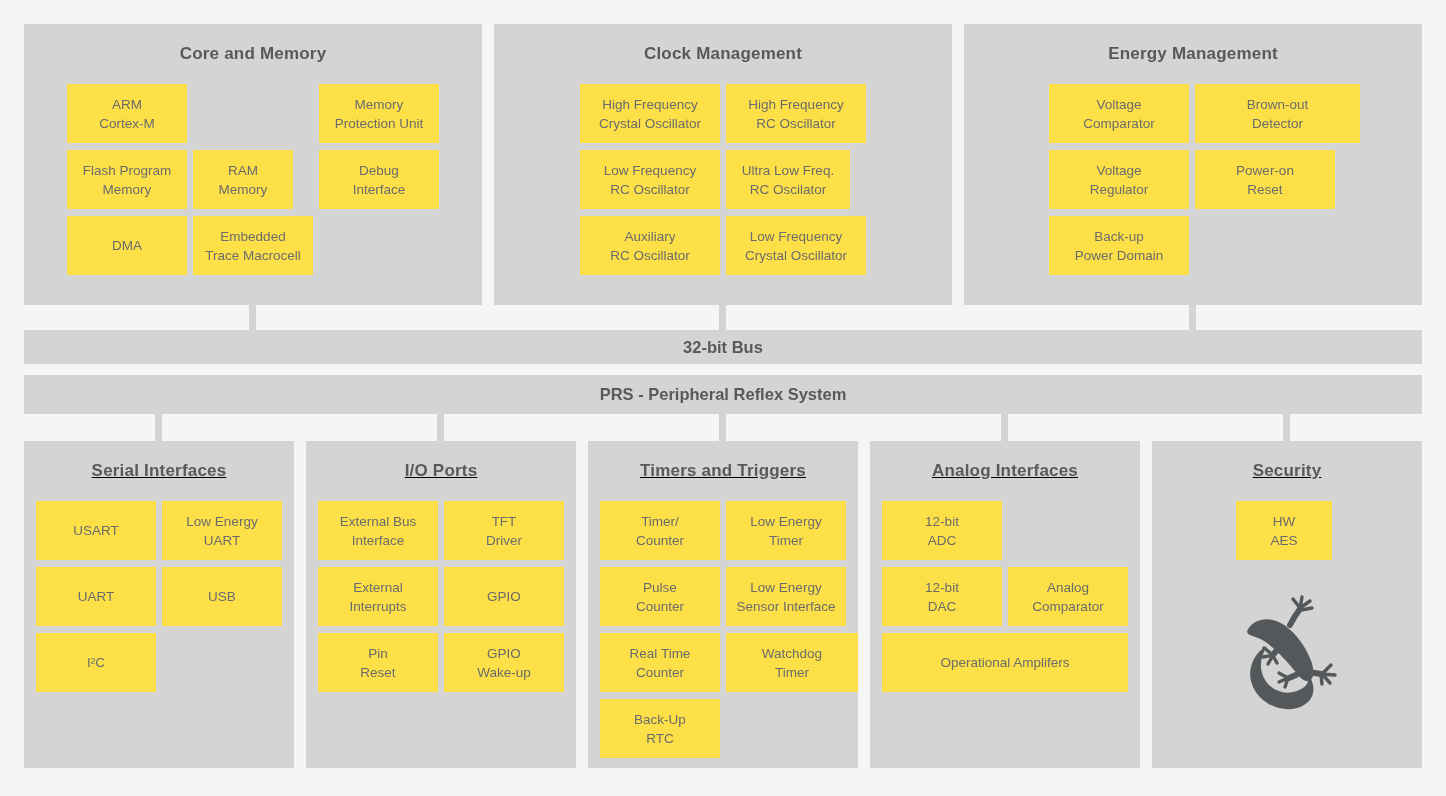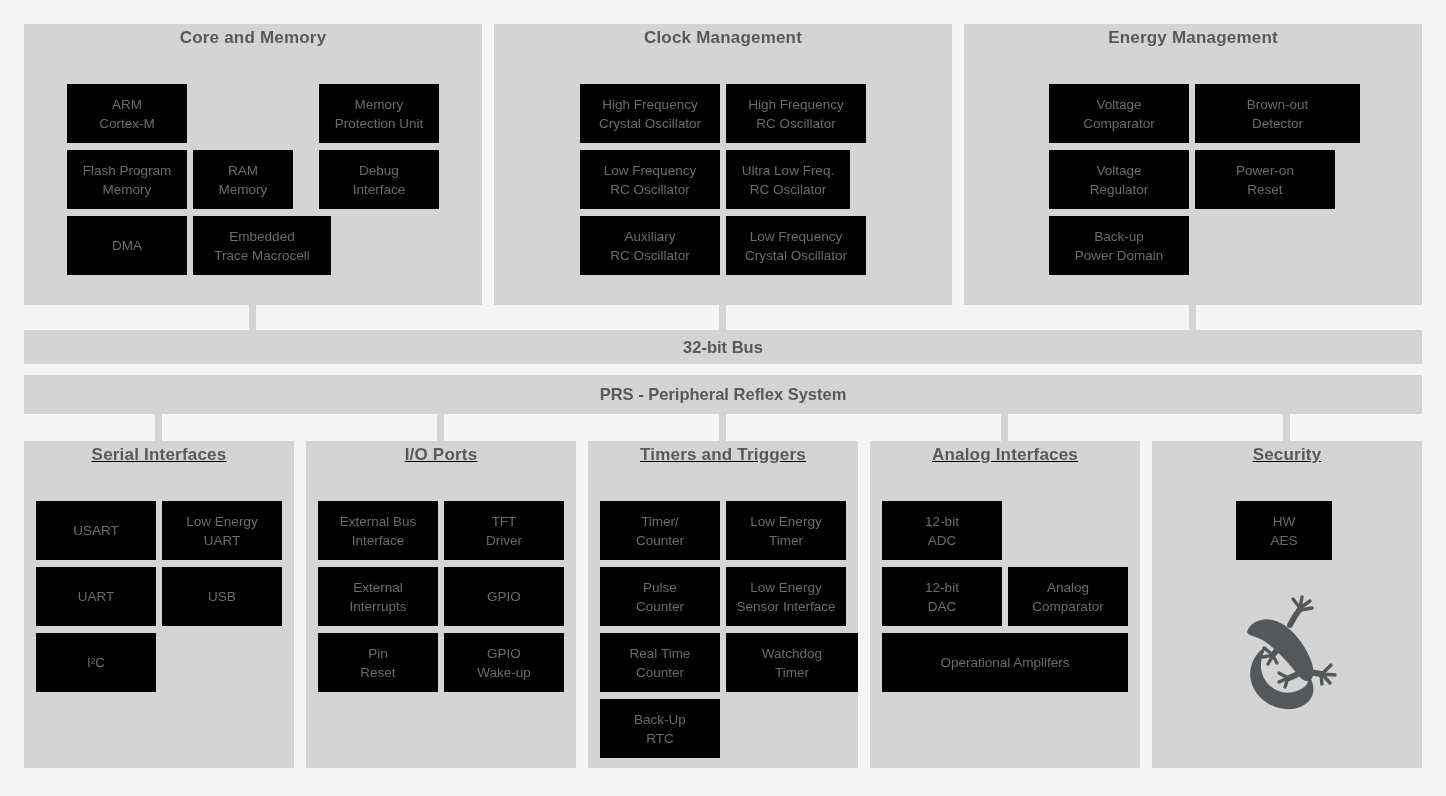--- a/index.html
+++ b/index.html
@@ -1,23 +1,23 @@
 <!DOCTYPE html>
 <html><head>
 <meta charset="utf-8">
 <style>
   html,body{margin:0;padding:0;background:#f5f5f5;}
   .canvas{position:relative;width:1446px;height:796px;background:#f5f5f5;overflow:hidden;
           font-family:"Liberation Sans",sans-serif;}
   .sec{position:absolute;background:#d4d4d4;}
   .sec-top{top:24px;height:281px;width:458px;}
   .sec-bottom{top:441px;height:327px;width:270px;text-decoration:underline;}
-  .sec h2{margin:4px 0 0;text-align:center;font-size:17px;font-weight:bold;color:#58595b;
+  .sec h2{margin:20px 0 0;text-align:center;font-size:17px;font-weight:bold;color:#58595b;
           letter-spacing:.2px;}
-  .cell{position:absolute;background:#000000;height:59px;display:flex;flex-direction:column;
+  .cell{position:absolute;background:#fde047;height:59px;display:flex;flex-direction:column;
         align-items:center;justify-content:center;}
   .cell .l{font-size:13.5px;line-height:19px;color:#6a6b6d;text-align:center;white-space:nowrap;}
   .bus{position:absolute;left:24px;width:1398px;background:#d4d4d4;display:flex;
        align-items:center;justify-content:center;font-size:16.5px;font-weight:bold;color:#58595b;}
   .tab{position:absolute;width:7px;background:#d4d4d4;}
   .gecko{position:absolute;left:83px;top:154px;width:120px;height:125px;}
 </style>
 </head>
 <body>
 
@@ -42,21 +42,21 @@
       <div class="l">Memory</div>
     </div>
     <div class="cell" style="left:295px;top:126px;width:120px">
       <div class="l">Debug</div>
       <div class="l">Interface</div>
     </div>
     <div class="cell" style="left:43px;top:192px;width:120px">
       <div class="l">DMA</div>
       <div class="l"></div>
     </div>
-    <div class="cell" style="left:169px;top:192px;width:138px">
+    <div class="cell" style="left:169px;top:192px;width:120px">
       <div class="l">Embedded</div>
       <div class="l">Trace Macrocell</div>
     </div>
   </div>
 
   <div class="sec sec-top" style="left:494px">
     <h2>Clock Management</h2>
     <div class="cell" style="left:86px;top:60px;width:140px">
       <div class="l">High Frequency</div>
       <div class="l">Crystal Oscillator</div>

